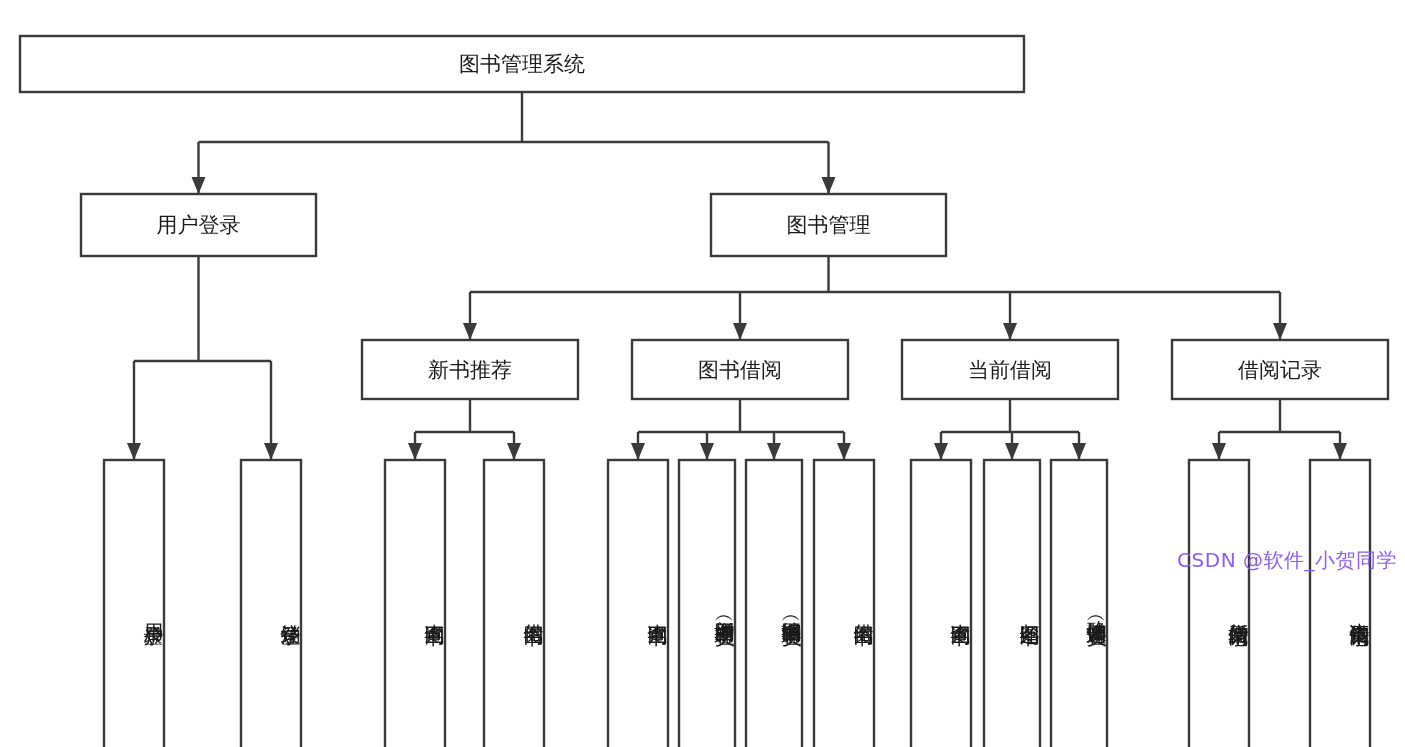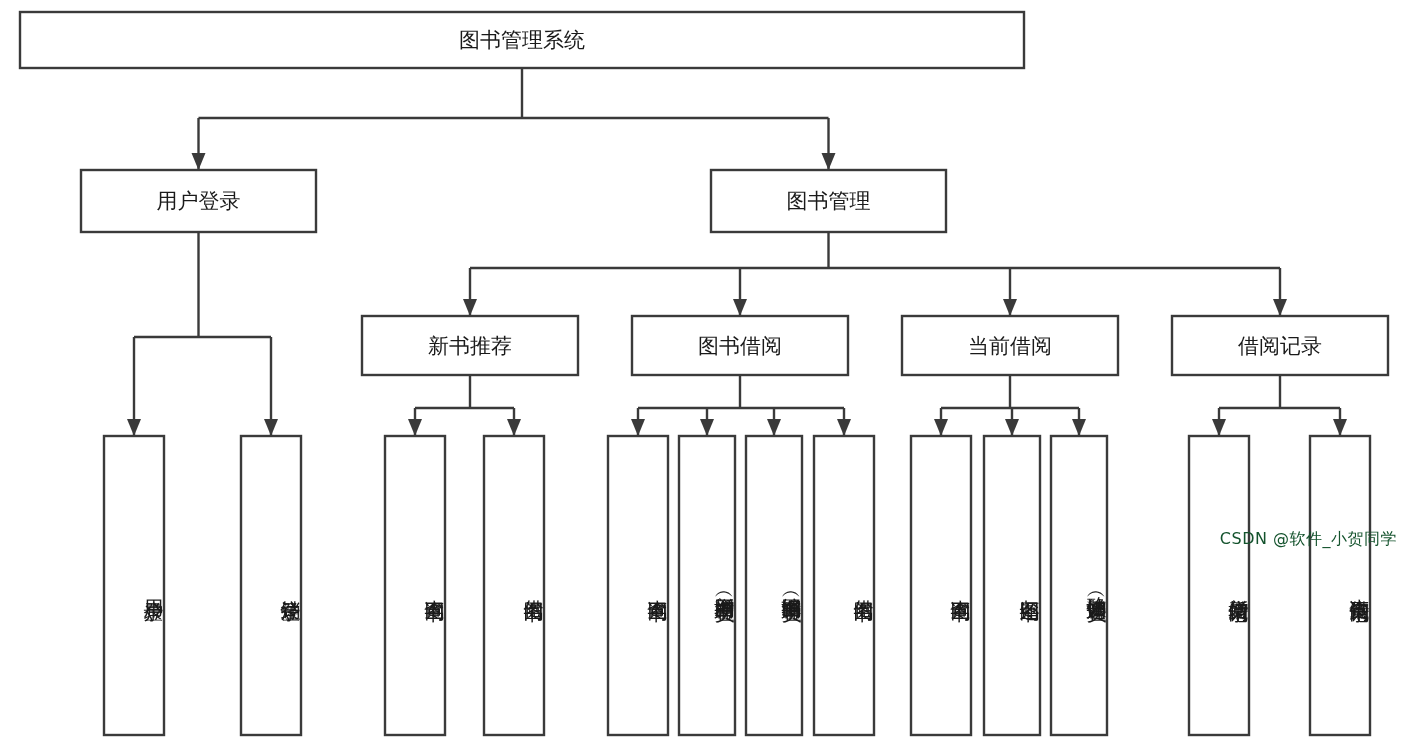--- a/index.html
+++ b/index.html
@@ -11,20 +11,21 @@
     width: 1405px;
     height: 747px;
     font-family: "DejaVu Sans", "Liberation Sans", sans-serif;
     overflow: hidden;
   }
   #diagram-root {
     position: relative;
     width: 1405px;
     height: 556px;
     background: #ffffff;
+    margin-top: 24px;
   }
   svg.tree-canvas {
     position: absolute;
     left: 0;
     top: 0;
     width: 1405px;
     height: 747px;
     display: block;
   }
   .node-box {
@@ -62,22 +63,22 @@
     align-items: flex-start;
     justify-content: center;
     white-space: nowrap;
     pointer-events: none;
   }
   .watermark {
     position: absolute;
     right: 8px;
     bottom: 6px;
     font-family: "DejaVu Sans", "Liberation Sans", sans-serif;
-    font-size: 16px;
-    color: #14532d;
+    font-size: 20px;
+    color: #8b5cf6;
     letter-spacing: 0.5px;
     white-space: nowrap;
   }
 </style>
 </head>
 <body>
 
 <div id="diagram-root">
 
   <svg class="tree-canvas" viewBox="0 0 1405 747">

